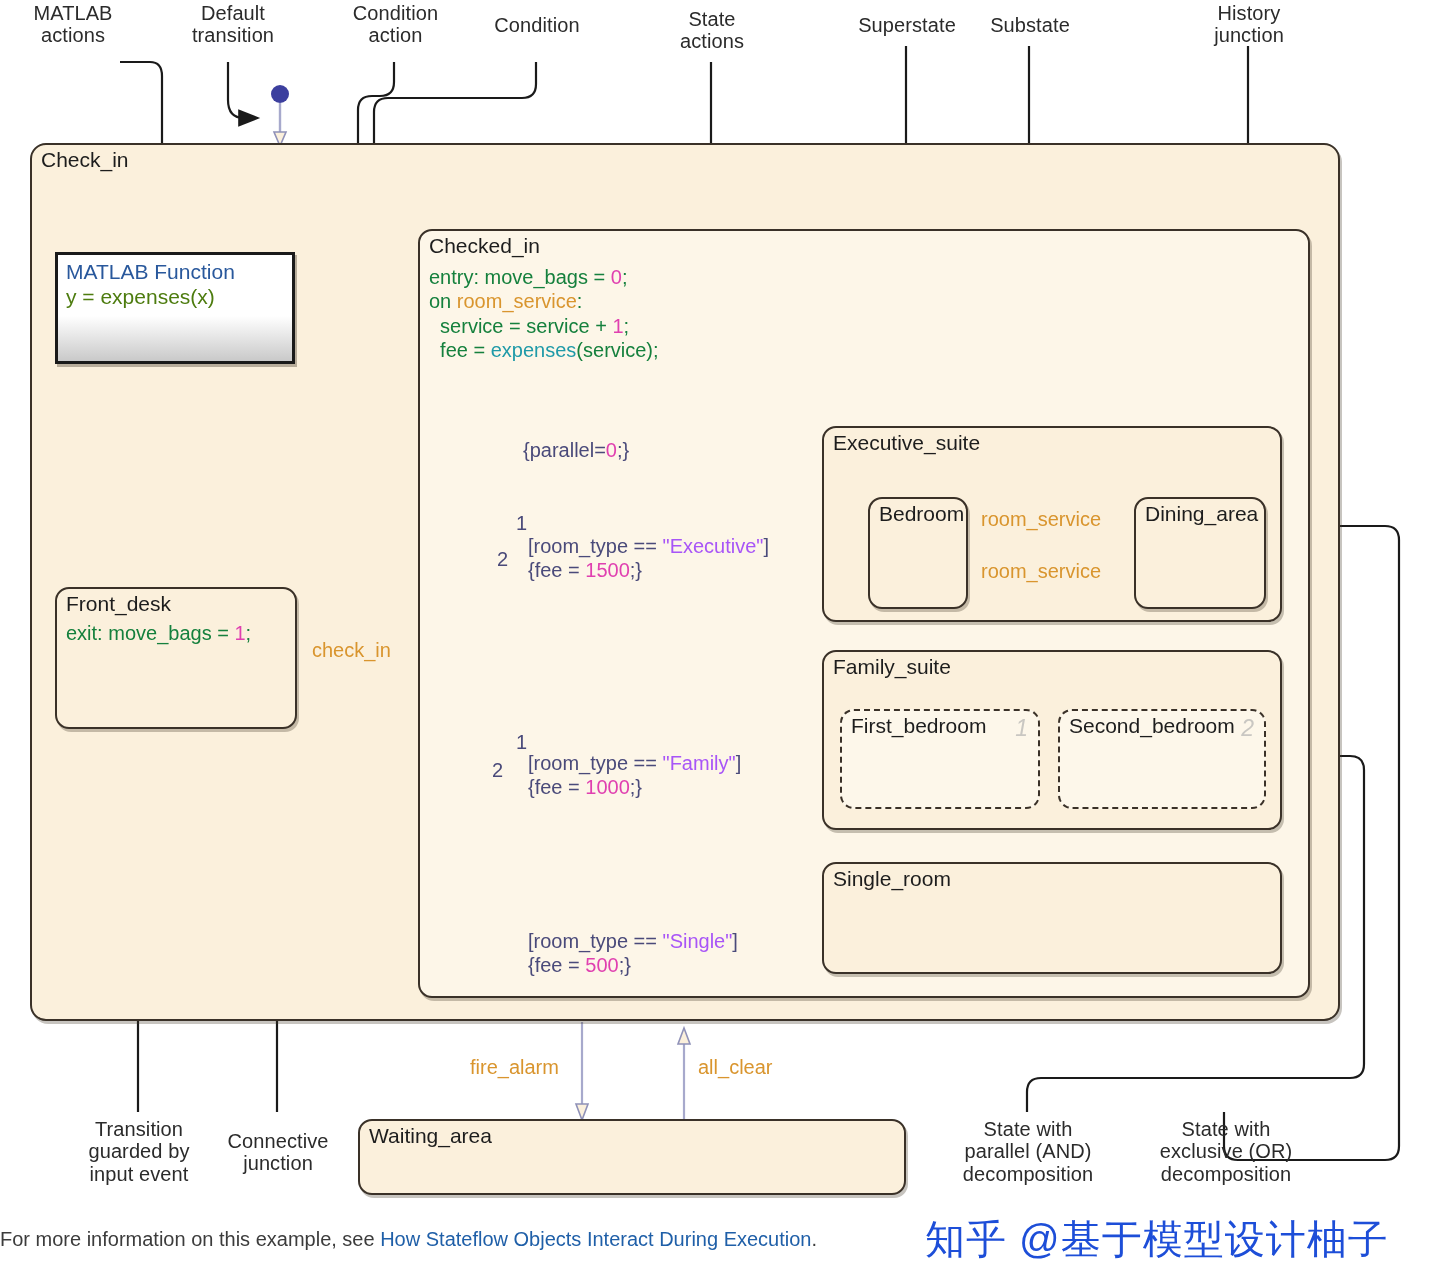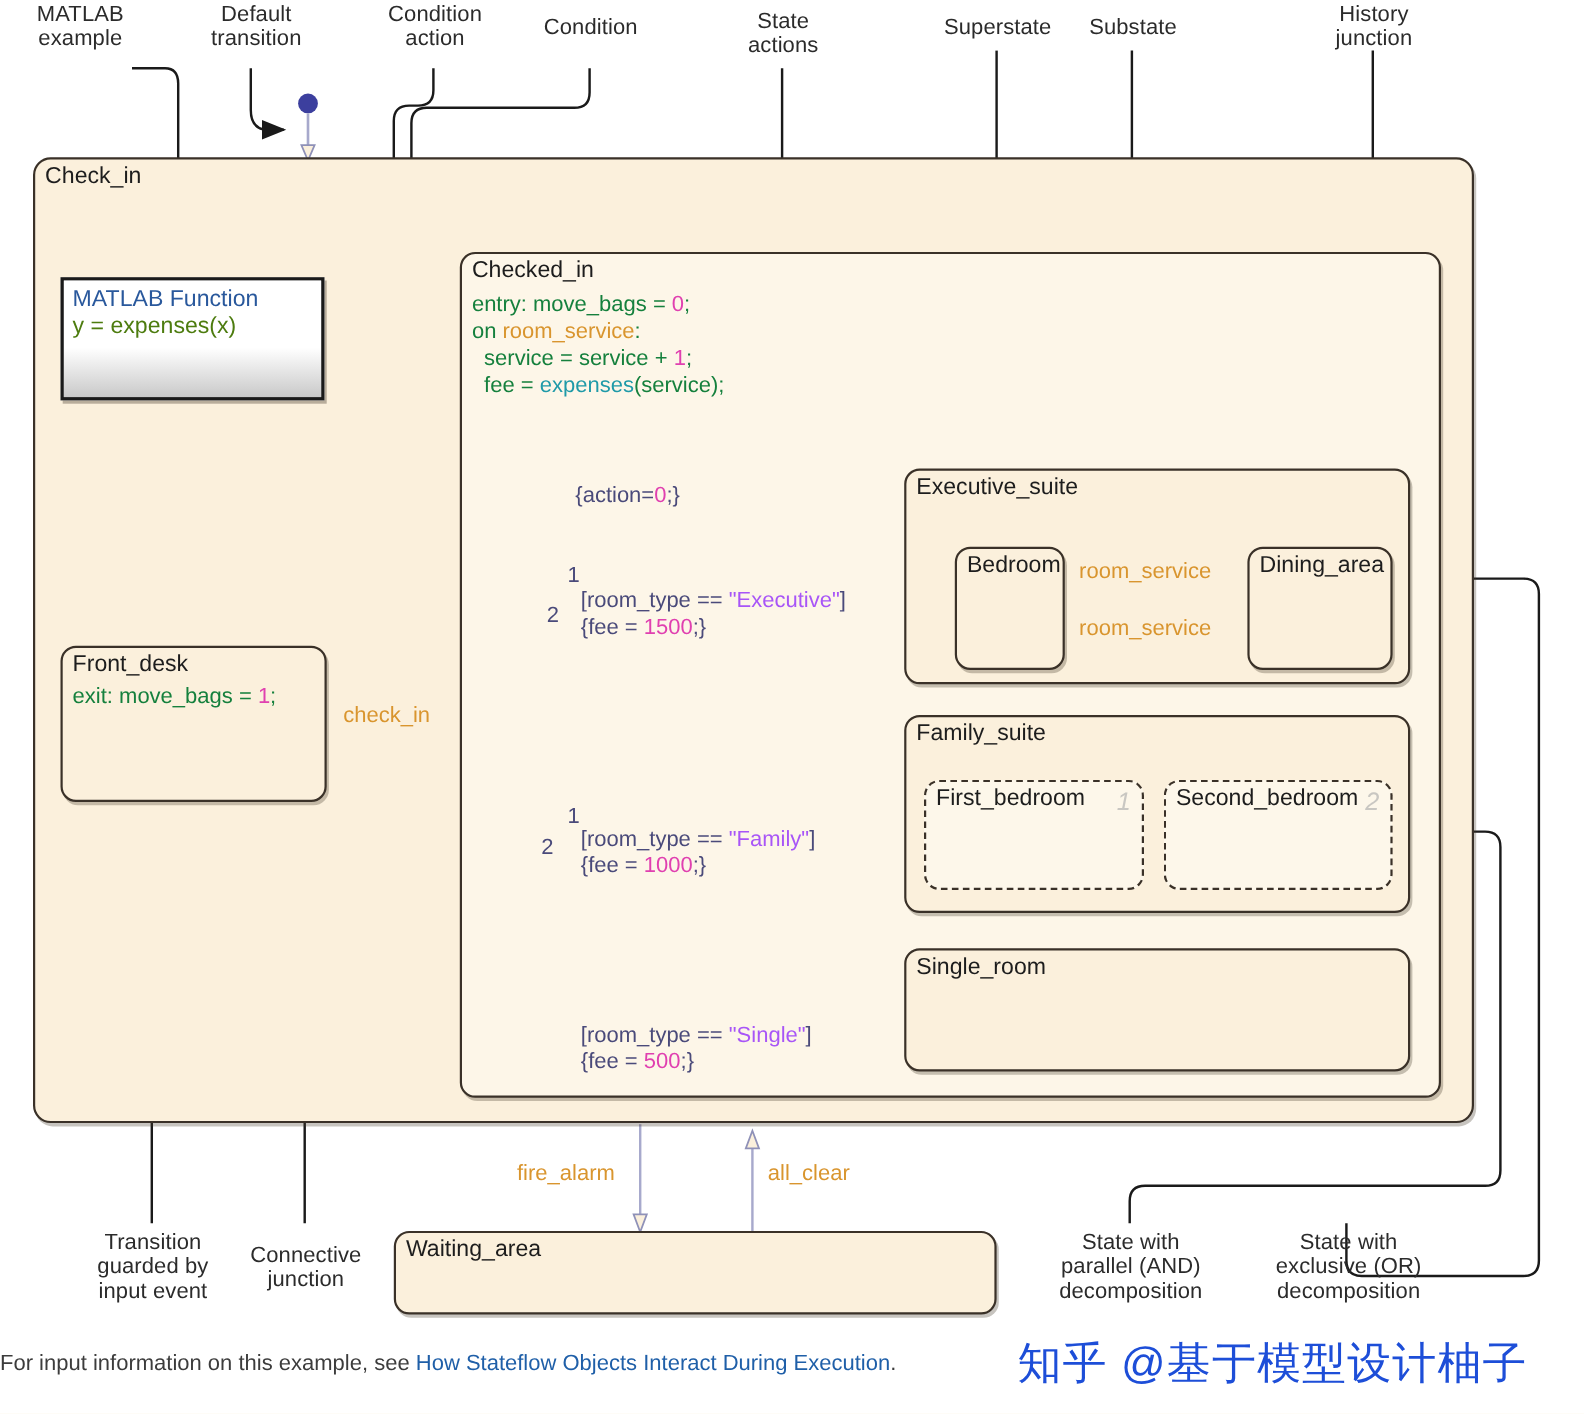--- a/index.html
+++ b/index.html
@@ -272,21 +272,21 @@
         <text x="1177" y="339" text-anchor="middle" font-family="Liberation Sans, sans-serif" font-size="26" fill="#c06a13">H</text>
       </g>
       <g>
         <circle cx="1216" cy="463" r="22" fill="none" stroke="#c06a13" stroke-width="2.6"></circle>
         <text x="1216" y="472" text-anchor="middle" font-family="Liberation Sans, sans-serif" font-size="26" fill="#c06a13">H</text>
       </g>
     </g>
   </svg>
 
   <div class="callout" style="left:8px; top:2px; width:130px;">MATLAB
-example</div>
+actions</div>
   <div class="callout" style="left:168px; top:2px; width:130px;">Default
 transition</div>
   <div class="callout" style="left:333px; top:2px; width:125px;">Condition
 action</div>
   <div class="callout" style="left:467px; top:14px; width:140px;">Condition</div>
   <div class="callout" style="left:649px; top:8px; width:126px;">State
 actions</div>
   <div class="callout" style="left:837px; top:14px; width:140px;">Superstate</div>
   <div class="callout" style="left:968px; top:14px; width:124px;">Substate</div>
   <div class="callout" style="left:1186px; top:2px; width:126px;">History
@@ -349,35 +349,35 @@
   </div>
 
   <div class="state" style="left:822px; top:862px; width:460px; height:112px;">
     <span class="sname">Single_room</span>
   </div>
 
   <div class="state" style="left:358px; top:1119px; width:548px; height:76px;text-decoration:underline;">
     <span class="sname">Waiting_area</span>
   </div>
 
-  <div class="tlabel" style="left:523px; top:438px;"><div><span class="tok-cond">{action=</span><span class="tok-num">0</span><span class="tok-cond">;}</span></div></div>
+  <div class="tlabel" style="left:523px; top:438px;"><div><span class="tok-cond">{parallel=</span><span class="tok-num">0</span><span class="tok-cond">;}</span></div></div>
 
   <div class="tlabel" style="left:528px; top:534px;"><div><span class="tok-cond">[room_type == </span><span class="tok-str">"Executive"</span><span class="tok-cond">]</span></div><div><span class="tok-cond">{fee = </span><span class="tok-num">1500</span><span class="tok-cond">;}</span></div></div>
   <div class="tlabel" style="left:528px; top:751px;"><div><span class="tok-cond">[room_type == </span><span class="tok-str">"Family"</span><span class="tok-cond">]</span></div><div><span class="tok-cond">{fee = </span><span class="tok-num">1000</span><span class="tok-cond">;}</span></div></div>
   <div class="tlabel" style="left:528px; top:929px;"><div><span class="tok-cond">[room_type == </span><span class="tok-str">"Single"</span><span class="tok-cond">]</span></div><div><span class="tok-cond">{fee = </span><span class="tok-num">500</span><span class="tok-cond">;}</span></div></div>
 
   <div class="tnum" style="left:516px; top:512px;">1</div>
   <div class="tnum" style="left:497px; top:548px;">2</div>
   <div class="tnum" style="left:516px; top:731px;">1</div>
   <div class="tnum" style="left:492px; top:759px;">2</div>
 
   <div class="elabel" style="left:312px; top:639px;">check_in</div>
   <div class="elabel" style="left:981px; top:508px;">room_service</div>
   <div class="elabel" style="left:981px; top:560px;">room_service</div>
   <div class="elabel" style="left:470px; top:1056px;">fire_alarm</div>
   <div class="elabel" style="left:698px; top:1056px;">all_clear</div>
 
   <div class="footer">
-    <span>For input information on this example, see </span><a href="#">How Stateflow Objects Interact During Execution</a><span>.</span>
+    <span>For more information on this example, see </span><a href="#">How Stateflow Objects Interact During Execution</a><span>.</span>
   </div>
   <div class="watermark">知乎 @基于模型设计柚子</div>
 
 </div>
 
 </body></html>

